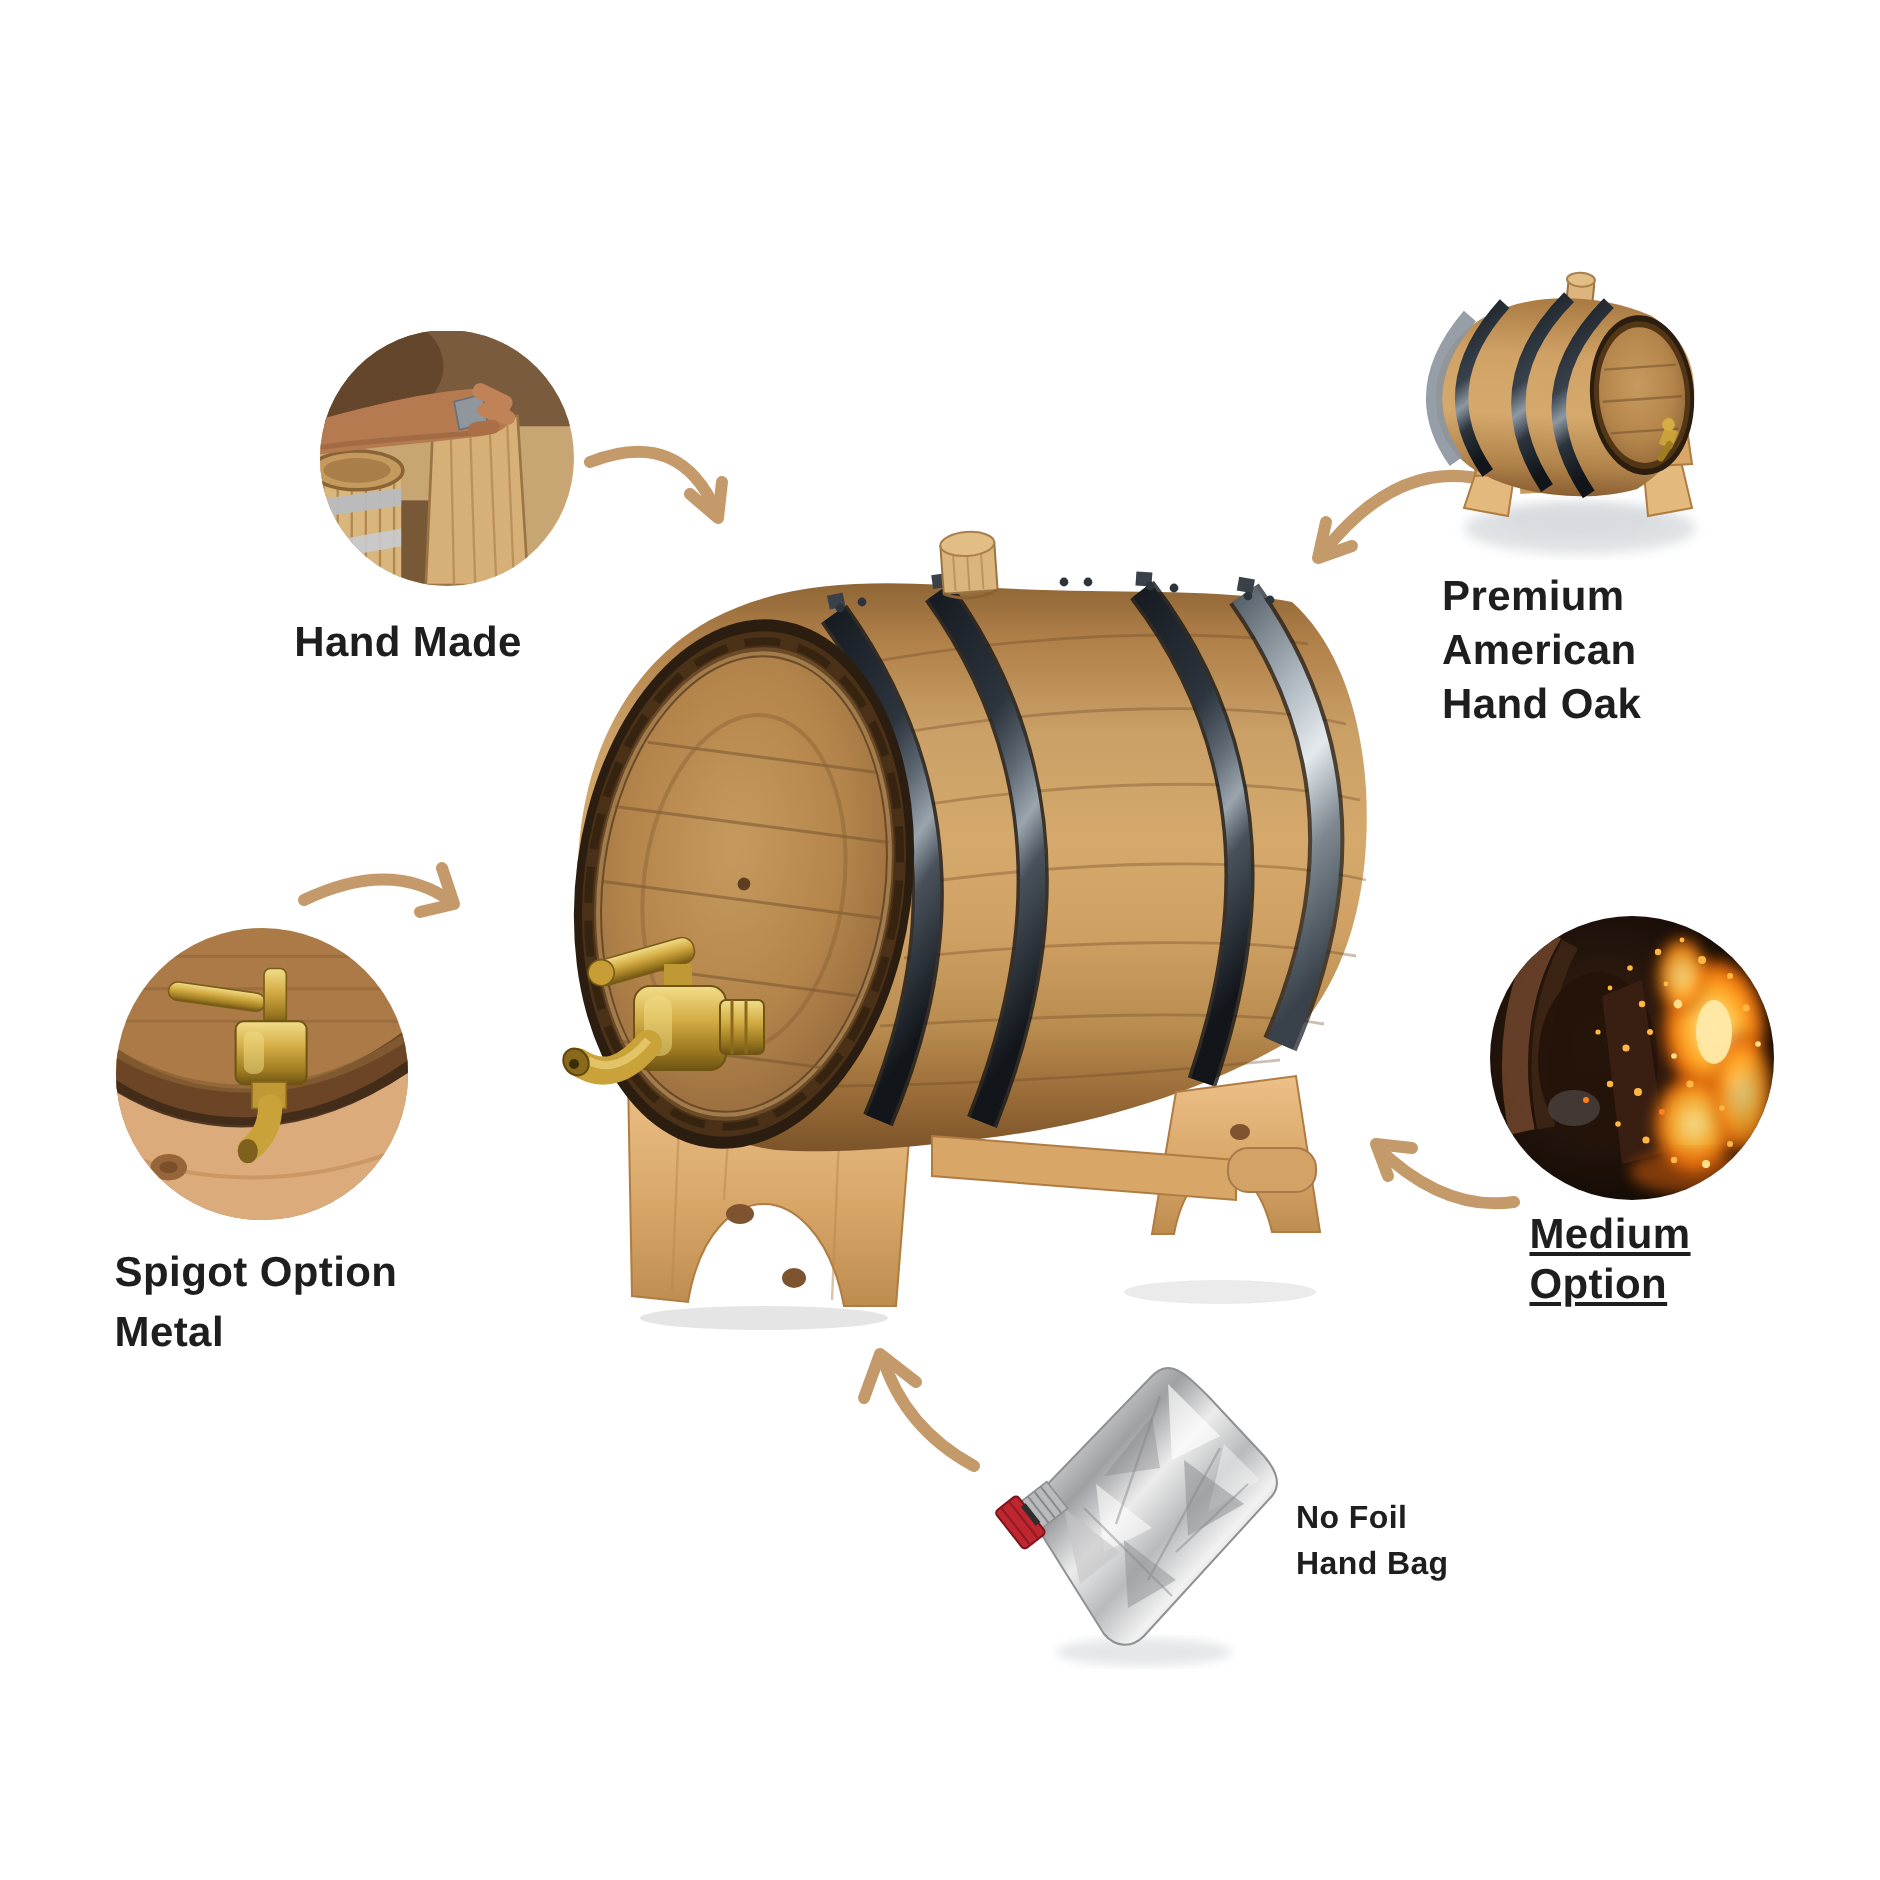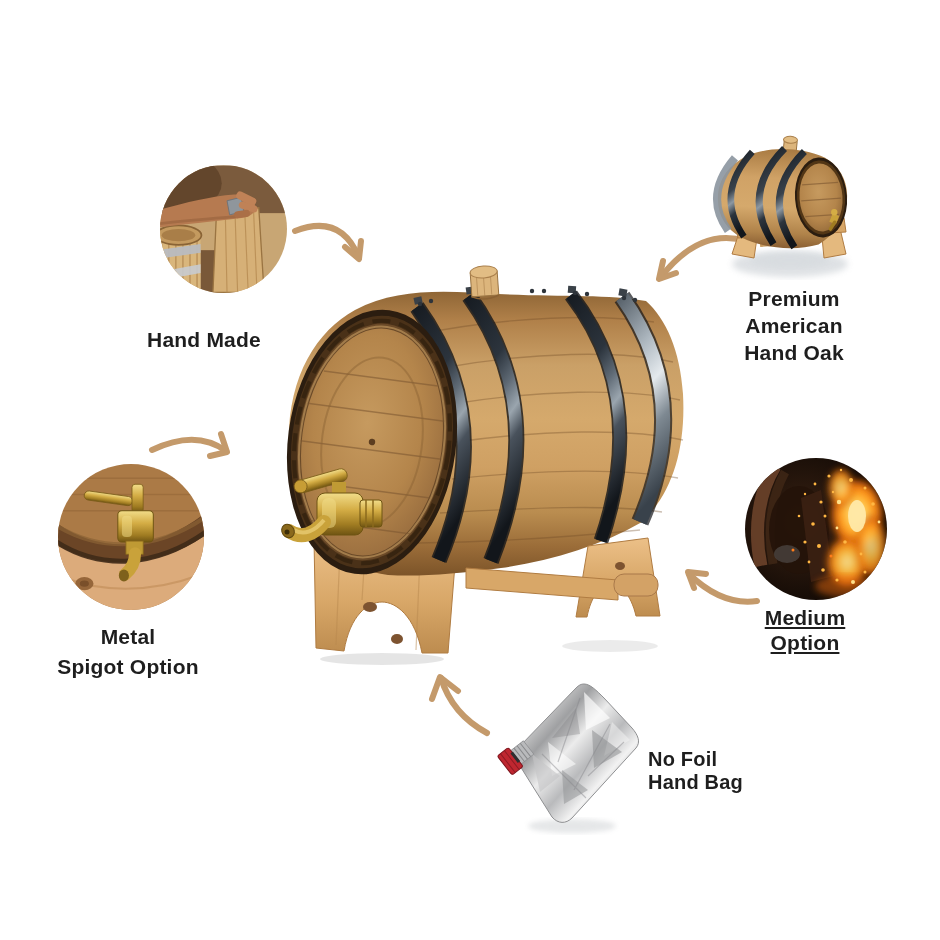--- a/index.html
+++ b/index.html
@@ -1,22 +1,22 @@
 <!DOCTYPE html>
 <html><head>
 <meta charset="utf-8">
 <style>
   html,body{margin:0;padding:0;background:#fff;}
   .canvas{position:relative;width:940px;height:940px;background:#ffffff;overflow:hidden;
           font-family:"Liberation Sans",sans-serif;}
   .abs{position:absolute;}
   .label{position:absolute;color:#1e1e1e;font-weight:600;font-size:21px;letter-spacing:.2px;}
-  .label.center{transform:translateX(-50%);text-align:center;}
+  .label.center{transform:translateX(-50%);text-align:left;}
   .lh27{line-height:27px;} .lh30{line-height:30px;} .lh24{line-height:24.5px;text-decoration:underline;}
-  .label.nofoil{font-size:20px;line-height:23px;text-align:left;}
+  .label.nofoil{font-size:16px;line-height:23px;text-align:left;}
   .photo{position:absolute;border-radius:50%;overflow:hidden;}
   .photo svg{display:block;}
   .arrowlayer{position:absolute;left:0;top:0;pointer-events:none;}
   .arrow{fill:none;stroke:#c49a6b;stroke-width:6;stroke-linecap:round;stroke-linejoin:round;}
 </style>
 </head>
 <body>
 
 <div class="canvas">
 
@@ -66,21 +66,21 @@
         <path d="M0,66 C30,62 60,60 86,58" stroke="#96603c" stroke-width="3" fill="none" opacity=".6"></path>
         <polygon points="76,40 92,36 95,52 79,56" fill="#8f969c" stroke="#6b7177" stroke-width="1"></polygon>
         <g fill="#c08257">
           <rect x="86" y="33" width="24" height="9" rx="4" transform="rotate(26 98 37)"></rect>
           <rect x="89" y="43" width="22" height="8" rx="4" transform="rotate(18 100 47)"></rect>
           <rect x="84" y="51" width="18" height="8" rx="4" fill="#ab6f47" transform="rotate(-8 93 55)"></rect>
         </g>
       </g>
     </svg>
   </div>
-  <div class="label center lh27" style="left:204px;top:326px">Hand Made</div>
+  <div class="label center lh27" style="left:204px;top:308px">Hand Made</div>
 
   <div class="abs" style="left:702px;top:112px;width:180px;height:180px">
     <svg width="180" height="180" viewBox="0 0 180 180">
       <defs>
         <linearGradient id="mWood" x1="0" y1="0" x2="0" y2="1">
           <stop offset="0" stop-color="#a87a42"></stop>
             <stop offset=".3" stop-color="#d0a266"></stop>
           <stop offset=".6" stop-color="#d5a96c"></stop>
             <stop offset=".85" stop-color="#b0834a"></stop>
           <stop offset="1" stop-color="#8a5f33"></stop>
@@ -164,22 +164,22 @@
         <rect x="73" y="20" width="11" height="28" rx="3" fill="url(#sBrass)" stroke="#7a5c18" stroke-width=".8"></rect>
         <rect x="59" y="46" width="35" height="31" rx="4" fill="url(#sBrass)" stroke="#6f5413" stroke-width="1"></rect>
         <rect x="63" y="51" width="10" height="21" rx="4" fill="#f2dd8a" opacity=".5"></rect>
         <rect x="67" y="76" width="17" height="13" fill="#bf9a34" stroke="#8a691c" stroke-width=".8"></rect>
         <path d="M76,88 C76,98 72,104 66,109" stroke="#c9a23a" stroke-width="12" stroke-linecap="round" fill="none"></path>
         <ellipse cx="65" cy="110" rx="5" ry="6" fill="#7e611c"></ellipse>
       </g>
     </svg>
   </div>
   <div class="label center lh30" style="left:128px;top:622px">
+    <div>Spigot Option</div>
     <div>Metal</div>
-    <div>Spigot Option</div>
   </div>
 
   <div class="photo" style="left:745px;top:458px;width:142px;height:142px">
     <svg width="142" height="142" viewBox="0 0 142 142">
       <defs>
         <radialGradient id="fBg" cx=".4" cy=".45" r=".75">
           <stop offset="0" stop-color="#3a2213"></stop>
             <stop offset=".7" stop-color="#170d07"></stop>
             <stop offset="1" stop-color="#0d0705"></stop>
         </radialGradient>

